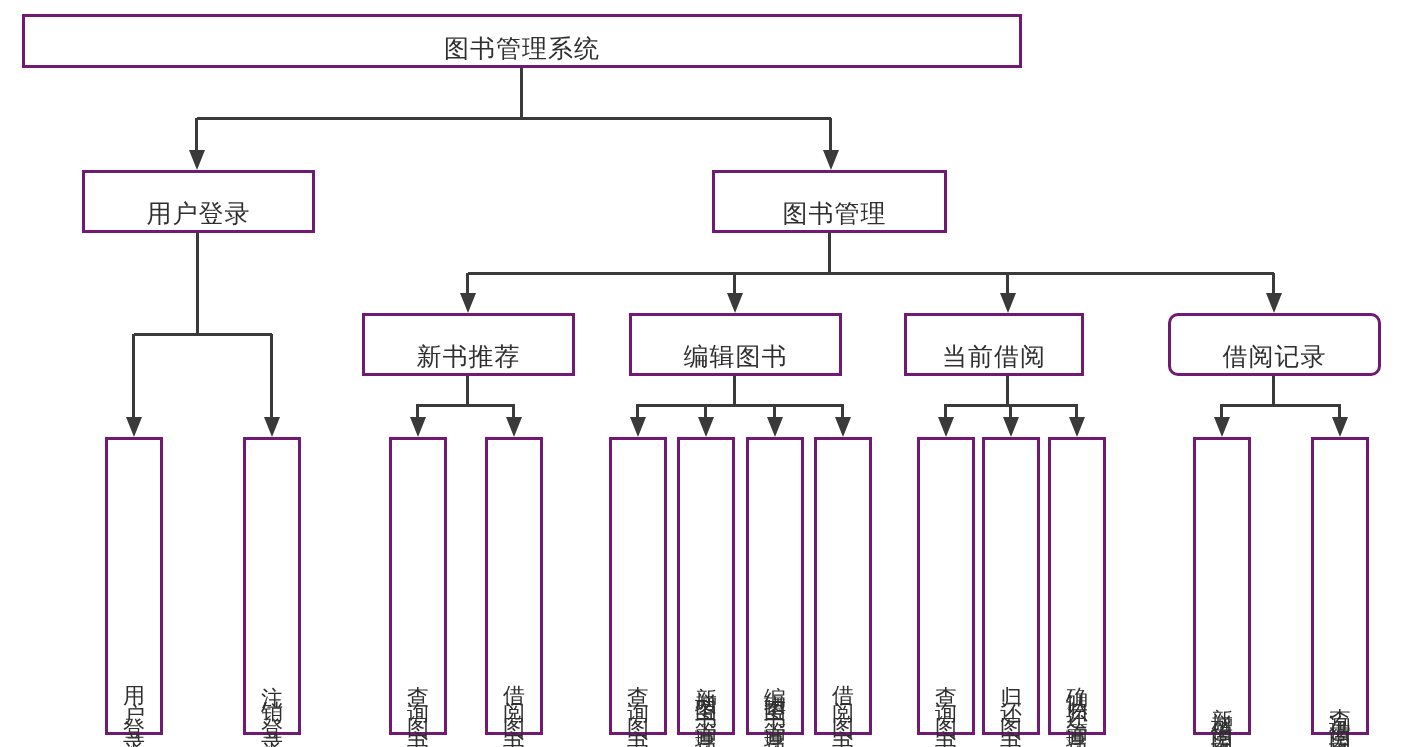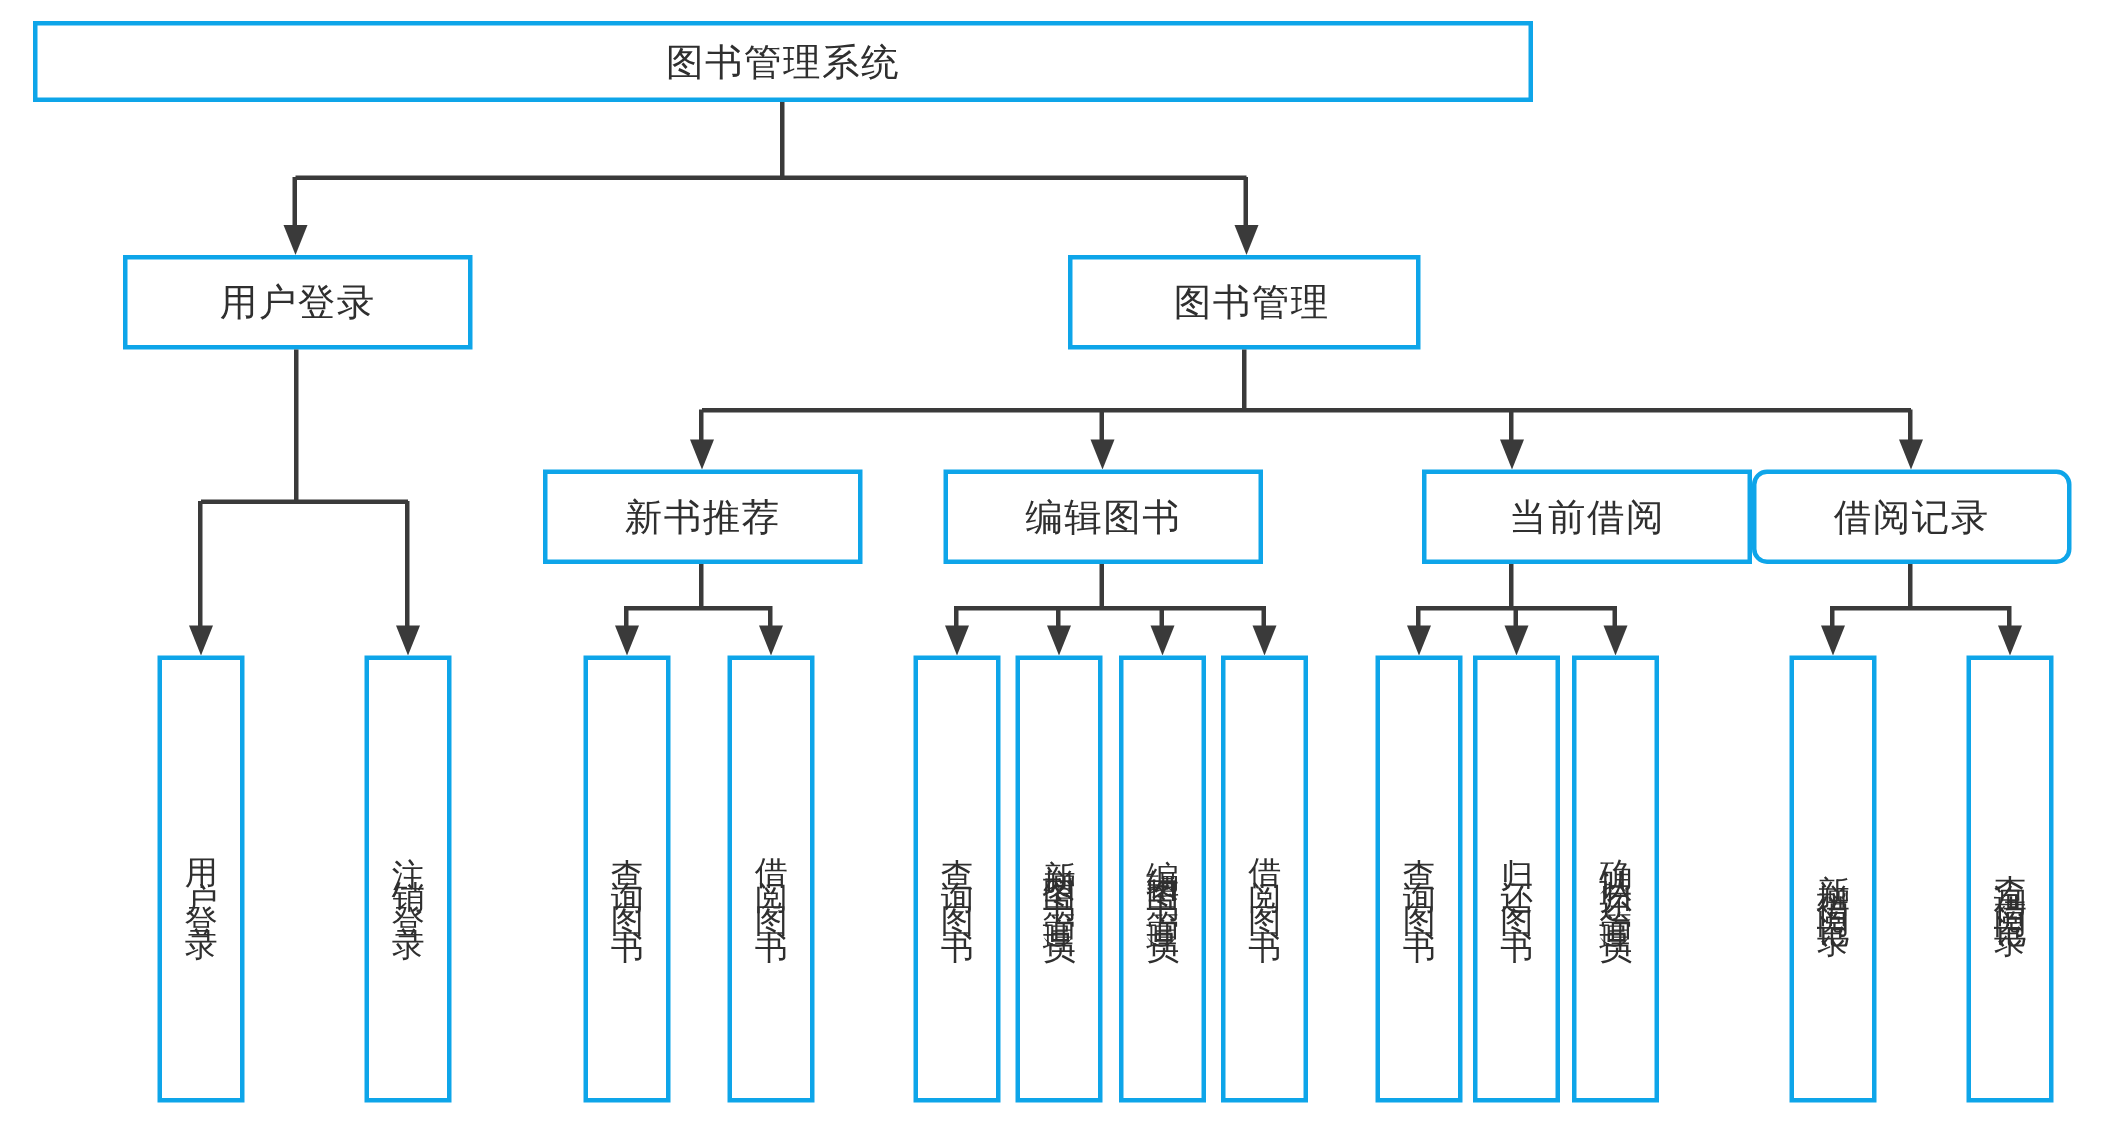--- a/index.html
+++ b/index.html
@@ -7,24 +7,24 @@
     position: relative;
     width: 1405px;
     height: 747px;
     background: #ffffff;
     font-family: "Liberation Sans", sans-serif;
     overflow: hidden;
   }
   .box {
     position: absolute;
     box-sizing: border-box;
-    border: 3px solid #0ea5e9;
+    border: 3px solid #701a75;
     background: #ffffff;
     display: flex;
-    align-items: center;
+    align-items: flex-end;
     justify-content: center;
     color: #2f2f2f;
   }
   .hbox { font-size: 25px; letter-spacing: 1px; white-space: nowrap; }
   .vbox .vtext {
     writing-mode: vertical-rl;
     text-orientation: mixed;
     font-size: 22px;
     line-height: 1.1;
     letter-spacing: 16px;
@@ -91,21 +91,21 @@
   <div class="arrow" style="left:727px; top:293px;"></div>
   <div class="arrow" style="left:1000px; top:293px;"></div>
   <div class="arrow" style="left:1266px; top:293px;"></div>
 
   <div class="box hbox" style="left:362px; top:313px; width:213px; height:63px;">
     <span>新书推荐</span>
   </div>
   <div class="box hbox" style="left:629px; top:313px; width:213px; height:63px;">
     <span>编辑图书</span>
   </div>
-  <div class="box hbox" style="left:948px; top:313px; width:220px; height:63px;">
+  <div class="box hbox" style="left:904px; top:313px; width:180px; height:63px;">
     <span>当前借阅</span>
   </div>
   <div class="box hbox" style="left:1168px; top:313px; width:213px; height:63px;border-radius:10px;">
     <span>借阅记录</span>
   </div>
 
   <div class="line" style="left:466px; top:376px; width:3px; height:29px;"></div>
   <div class="line" style="left:418px; top:404px; width:96px; height:3px;"></div>
   <div class="line" style="left:416px; top:404px; width:3px; height:14px;"></div>
   <div class="line" style="left:512px; top:404px; width:3px; height:14px;"></div>

